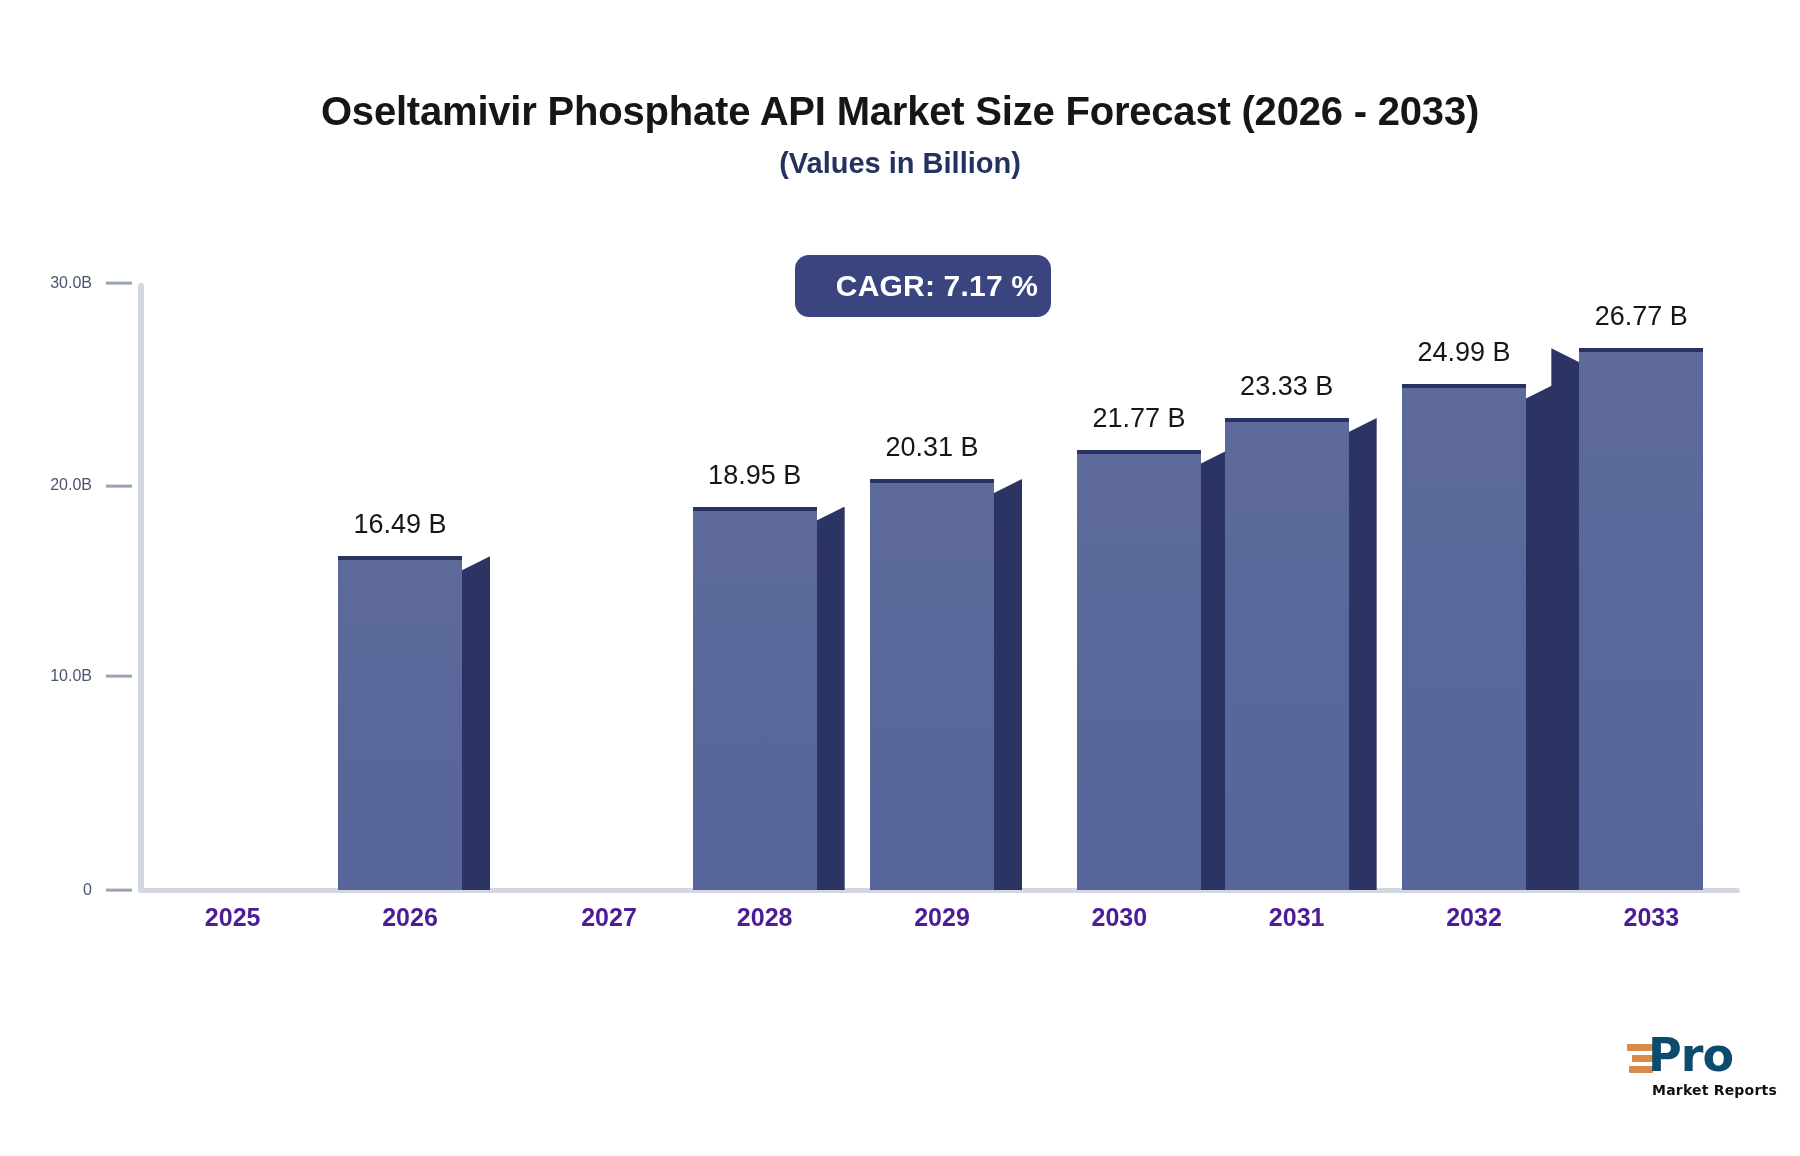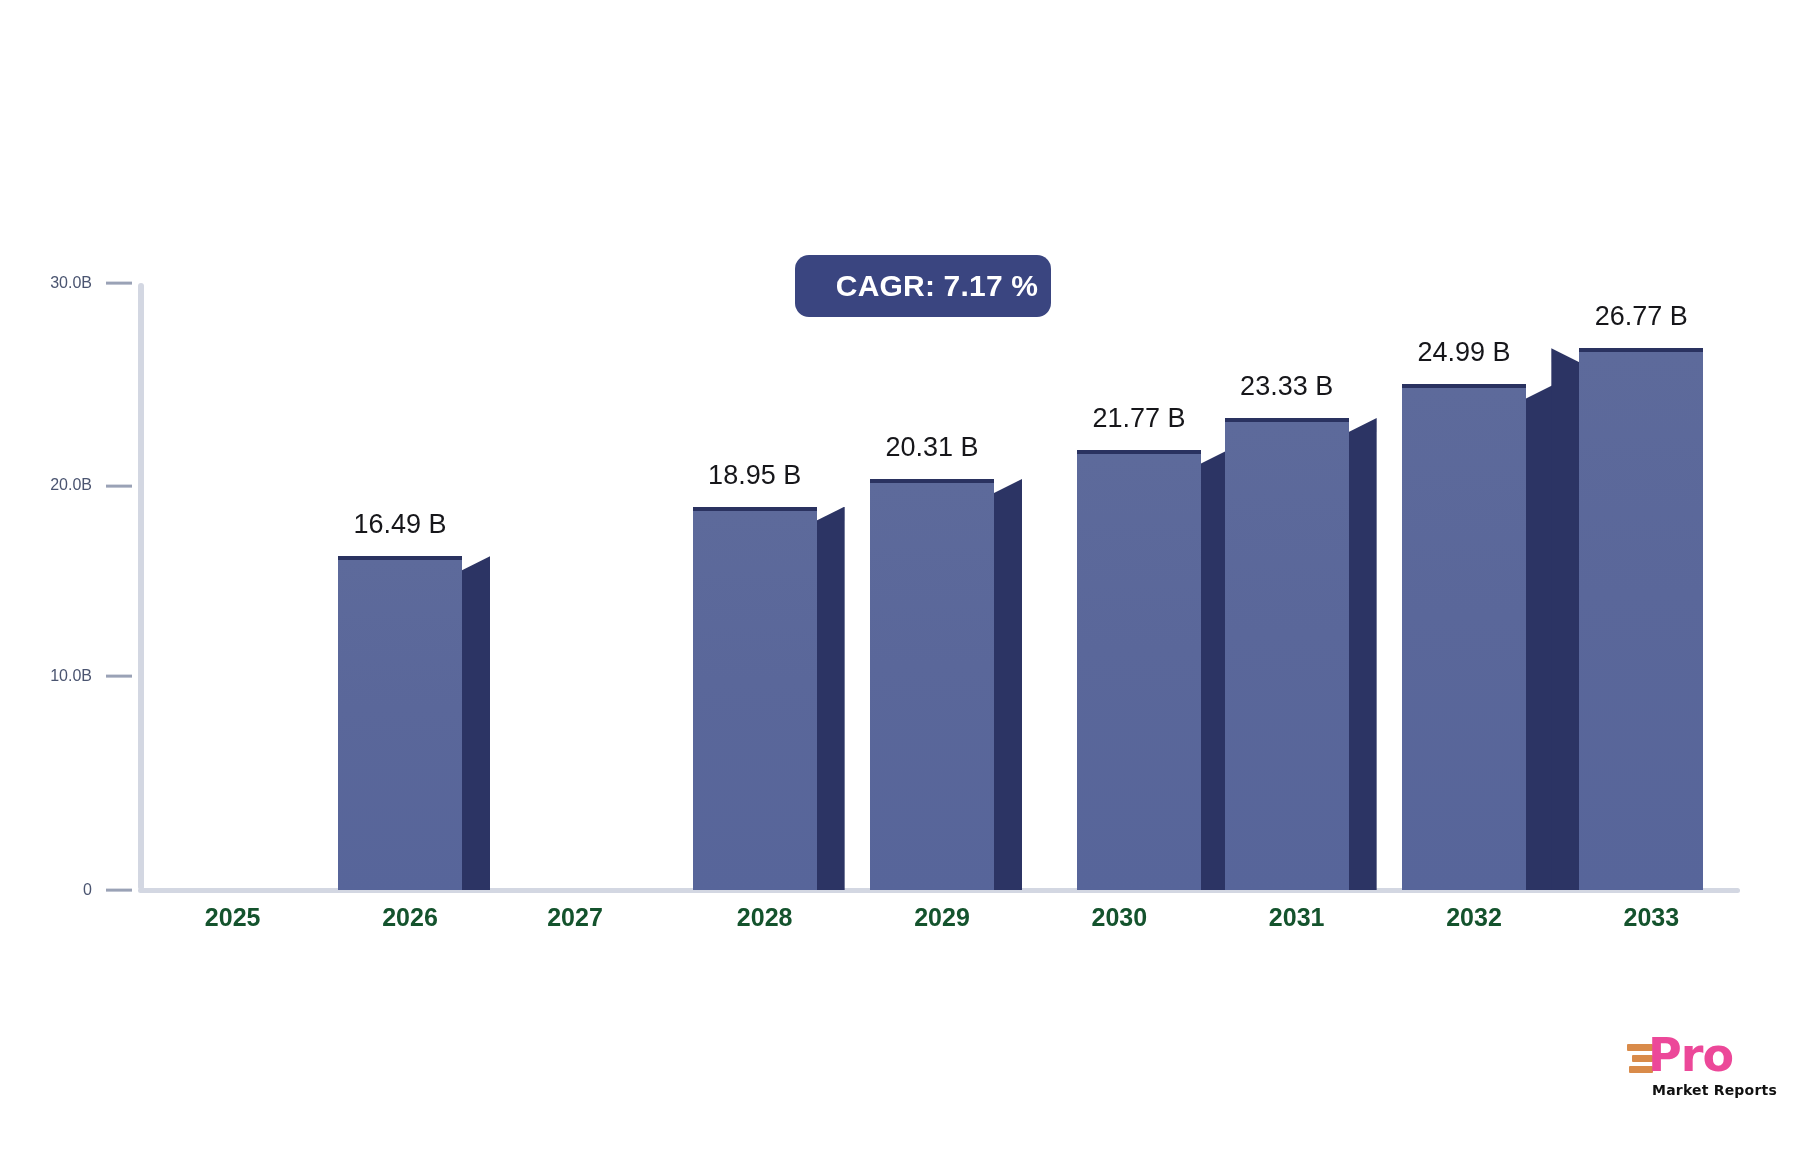--- a/index.html
+++ b/index.html
@@ -150,21 +150,21 @@
     white-space: nowrap;
     font-size: 27px;
     color: #16161a;
   }
   .xtick {
     position: absolute;
     top: 903px;
     text-align: center;
     font-size: 25px;
     font-weight: bold;
-    color: #14532d;
+    color: #4c1d95;
     transform: translateX(-50%);
     white-space: nowrap;
   }
 
   
   .logo {
     position: absolute;
     left: 1627px;
     top: 1038px;
     width: 150px;
@@ -186,41 +186,45 @@
   }
   .logo-bars i:nth-child(1) { width: 26px; }
   .logo-bars i:nth-child(2) { width: 21px; margin-left: 5px; }
   .logo-bars i:nth-child(3) { width: 24px; margin-left: 2px; }
   .logo-pro {
     position: absolute;
     left: 21px;
     top: -6px;
     font-size: 46px;
     font-weight: bold;
-    color: #ec4899;
+    color: #0c4a6e;
     letter-spacing: -1px;
     line-height: 1;
     font-family: "DejaVu Sans", sans-serif;
   }
   .logo-sub {
     position: absolute;
     left: 25px;
     top: 44px;
     font-size: 14px;
     font-weight: bold;
     color: #111111;
     letter-spacing: 0.2px;
     font-family: "DejaVu Sans", sans-serif;
   }
 </style>
 </head>
 <body>
 
 <div id="chart-root">
 
+  <div class="title-block">
+    <div class="chart-title">Oseltamivir Phosphate API Market Size Forecast (2026 - 2033)</div>
+    <div class="chart-subtitle">(Values in Billion)</div>
+  </div>
 
   <div class="cagr-badge">CAGR: 7.17 %</div>
 
   <div class="plot">
     <div class="y-axis-line"></div>
     <div class="x-axis-line"></div>
     <div id="yticks">
         <div class="ytick" style="top: 890px;"><span class="ylabel">0</span><span class="tickmark"></span></div>
         <div class="ytick" style="top: 648px; margin-top: 28px;"><span class="ylabel">10.0B</span><span class="tickmark"></span></div>
         <div class="ytick" style="top: 485.333px;"><span class="ylabel">20.0B</span><span class="tickmark"></span></div>
@@ -259,21 +263,21 @@
         </div>
         <div class="bar-group" style="left: 1579.33px; width: 124px; height: 541.646px;">
           <div class="bar-side left" style="height: 541.646px;"></div>
           <div class="bar-face" style="height: 541.646px;"></div>
           <div class="bar-value" style="bottom: 557.646px;">26.77 B</div>
         </div>
       </div>
     <div id="xticks">
         <div class="xtick" style="left: 232.667px;">2025</div>
         <div class="xtick" style="left: 410px;">2026</div>
-        <div class="xtick" style="left: 575px;">2027</div>
+        <div class="xtick" style="left: 609px;">2027</div>
         <div class="xtick" style="left: 764.667px;">2028</div>
         <div class="xtick" style="left: 942px;">2029</div>
         <div class="xtick" style="left: 1119.33px;">2030</div>
         <div class="xtick" style="left: 1296.67px;">2031</div>
         <div class="xtick" style="left: 1474px;">2032</div>
         <div class="xtick" style="left: 1651.33px;">2033</div>
       </div>
   </div>
 
   <div class="logo">

